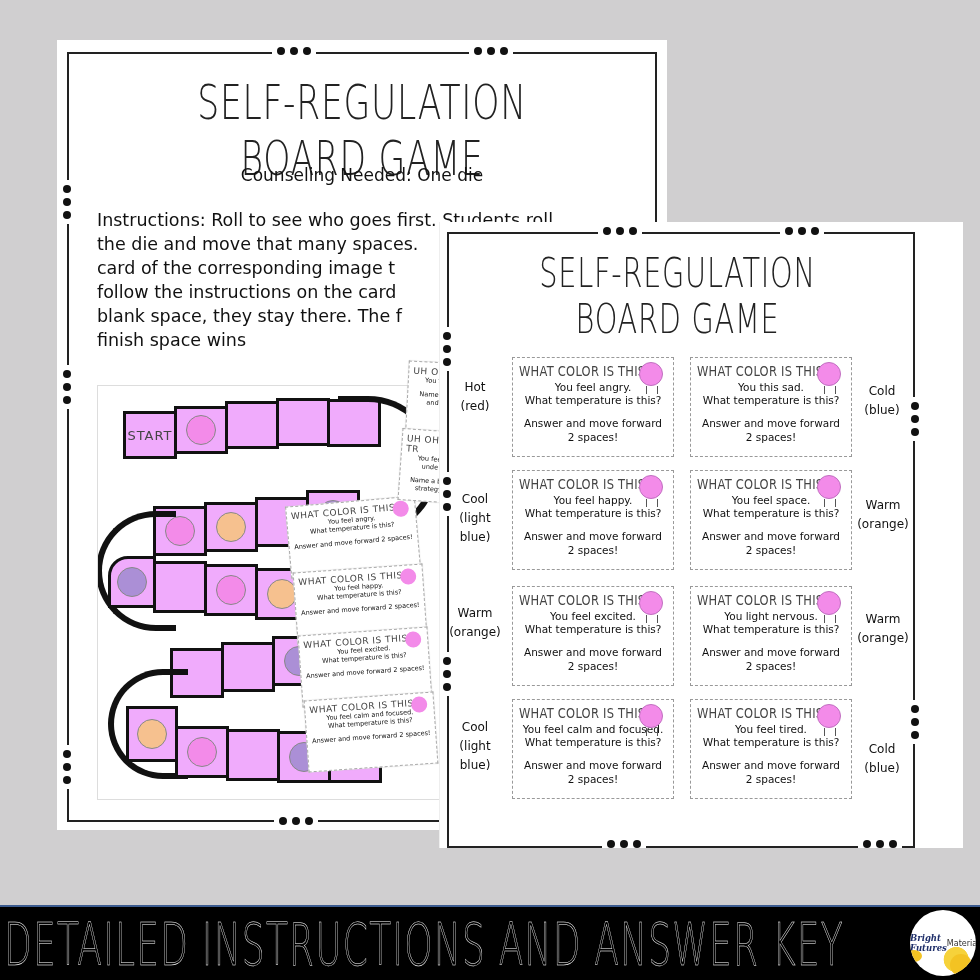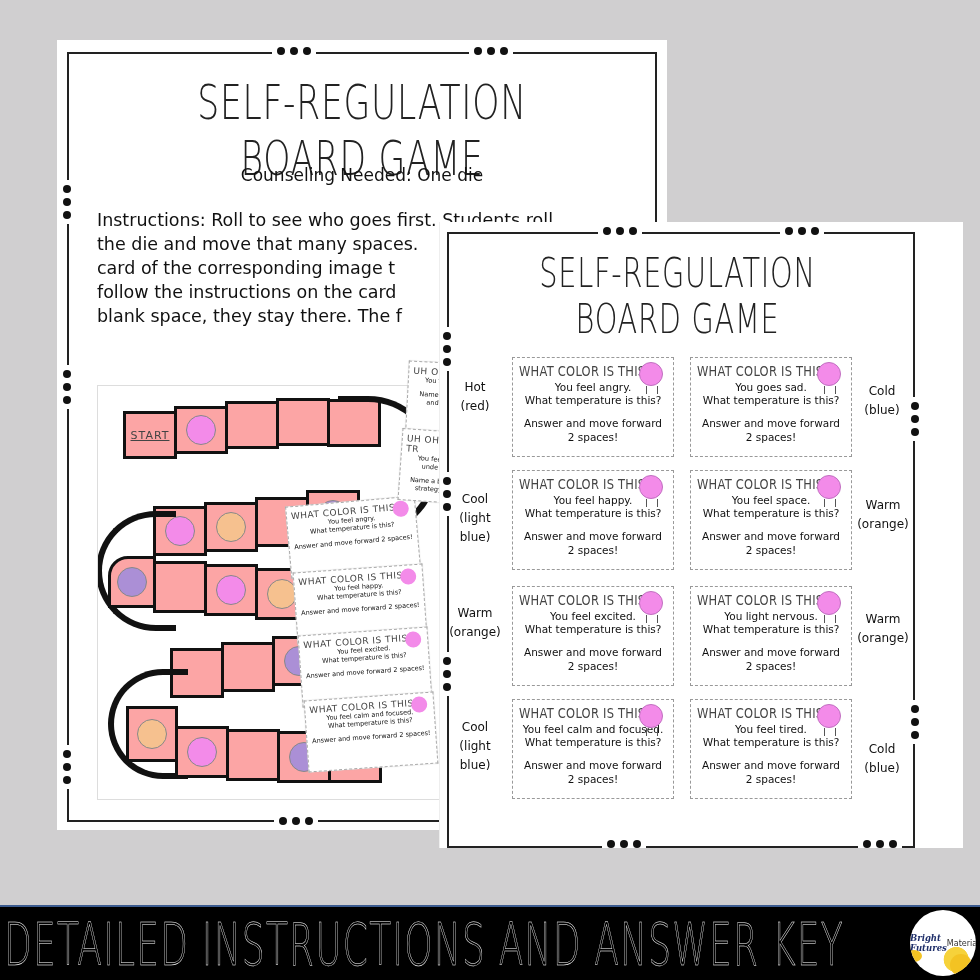--- a/index.html
+++ b/index.html
@@ -21,21 +21,21 @@
 
   
   #page1 { left: 57px; top: 40px; width: 610px; height: 790px; }
   #page1 .frame { left: 10px; top: 12px; width: 590px; height: 770px; }
   #p1-title { top: 34px; font-size: 48px; }
   #p1-materials { position: absolute; top: 125px; left: 0; right: 0; text-align: center; font-size: 17px; }
   #p1-instructions { position: absolute; top: 168px; left: 40px; width: 540px; text-align: left; font-size: 17.5px; line-height: 24px; }
 
   
   #board { position: absolute; left: 40px; top: 345px; width: 500px; height: 415px; border: 1px solid #ddd; background: #fff; overflow: hidden; }
-  .cell { position: absolute; border: 3px solid #111; background: #fca5a5; display: flex; align-items: center; justify-content: center; font-size: 11px; color: #444; letter-spacing: 1px; text-decoration: underline; }
+  .cell { position: absolute; border: 3px solid #111; background: #f0abfc; display: flex; align-items: center; justify-content: center; font-size: 13px; color: #444; letter-spacing: 1px; }
   .token { width: 30px; height: 30px; border-radius: 50%; border: 1px solid #888; }
   .pink { background: #f38be9; }
   .orange { background: #f6c18f; }
   .purple { background: #ab8fd6; }
   .track { position: absolute; border: 6px solid #111; }
 
   
   .mini-card { position: absolute; width: 130px; height: 72px; background: #fff; border: 1px dashed #aaa; font-size: 6.5px; text-align: center; padding: 4px; box-shadow: 0 0 1px #bbb; }
   .mini-card .mc-title { font-size: 9px; color: #444; text-align: left; letter-spacing: 0.5px; }
   .mini-card .mc-token { position: absolute; right: 6px; top: 3px; width: 16px; height: 16px; border-radius: 50%; background: #f38be9; }
@@ -100,20 +100,21 @@
     </div>
 
   <div id="p1-title" class="title-thin">SELF-REGULATION BOARD GAME</div>
   <div id="p1-materials">Counseling Needed: One die</div>
   <div id="p1-instructions">
     <div>Instructions: Roll to see who goes first. Students roll</div>
     <div>the die and move that many spaces.</div>
     <div>card of the corresponding image t</div>
     <div>follow the instructions on the card</div>
     <div>blank space, they stay there. The f</div>
+    <div>finish space wins</div>
   </div>
 
   <div id="board">
 
     <div class="cell" style="left:25px; top:25px; width:54px; height:48px;">START</div>
     <div class="cell" style="left:76px; top:20px; width:54px; height:48px;">
         <span class="token pink"></span>
       </div>
     <div class="cell" style="left:127px; top:15px; width:54px; height:48px;"></div>
     <div class="cell" style="left:178px; top:12px; width:54px; height:48px;"></div>
@@ -297,21 +298,21 @@
       <span class="c-token"></span>
       <span class="c-legs"></span>
     <div class="c-feel">You feel angry.</div>
       <div class="c-prompt">What temperature is this?</div>
       <div class="c-action">Answer and move forward 2 spaces!</div>
   </div>
   <div class="card" style="left:250px; top:135px;">
     <div class="c-q">WHAT COLOR IS THIS?</div>
       <span class="c-token"></span>
       <span class="c-legs"></span>
-    <div class="c-feel">You goes sad.</div>
+    <div class="c-feel">You this sad.</div>
       <div class="c-prompt">What temperature is this?</div>
       <div class="c-action">Answer and move forward 2 spaces!</div>
   </div>
   <div class="card" style="left:72px; top:248px;">
     <div class="c-q">WHAT COLOR IS THIS?</div>
       <span class="c-token"></span>
       <span class="c-legs"></span>
     <div class="c-feel">You feel happy.</div>
       <div class="c-prompt">What temperature is this?</div>
       <div class="c-action">Answer and move forward 2 spaces!</div>

